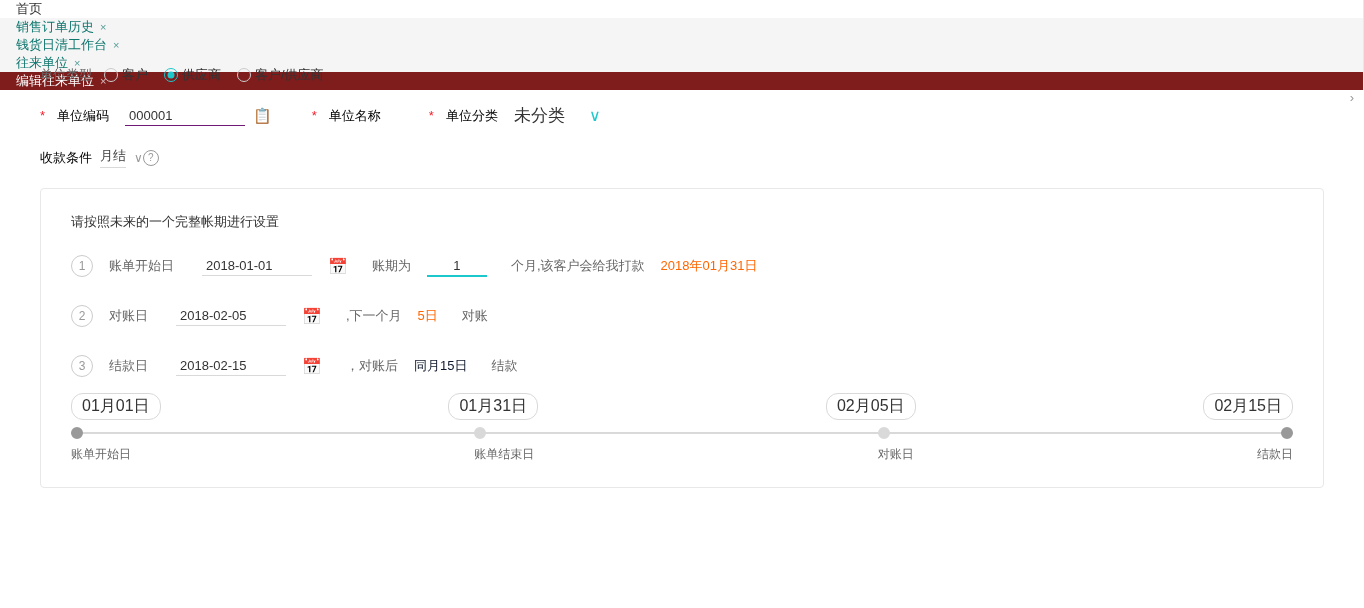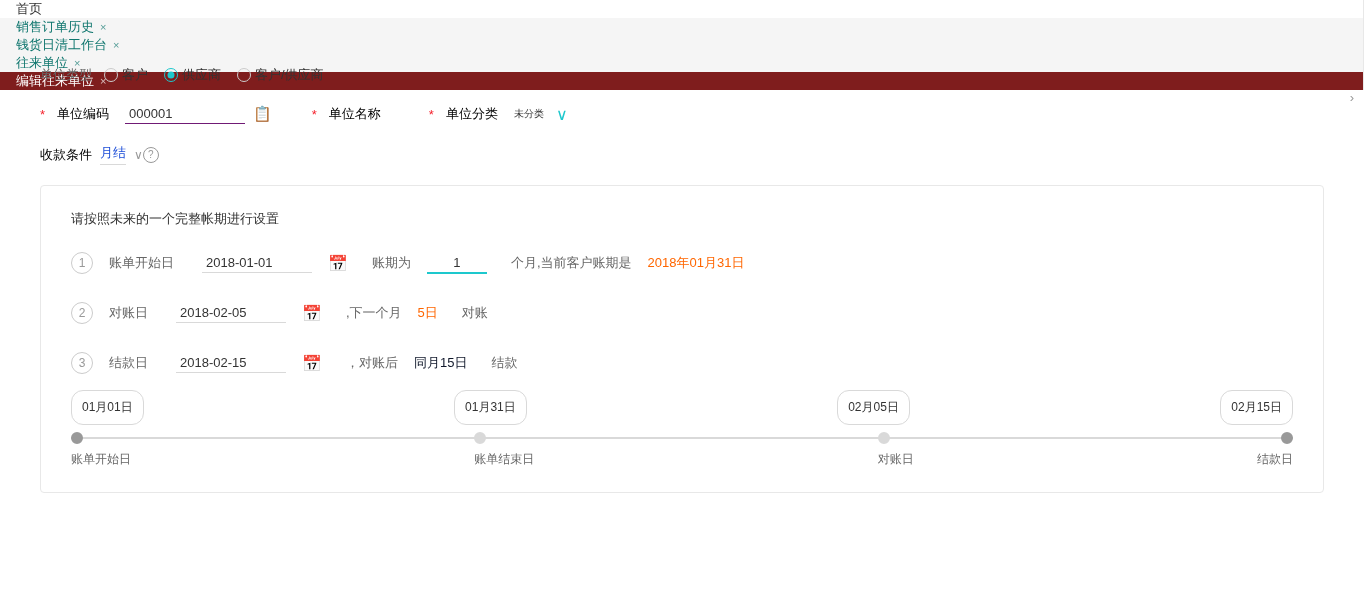--- a/index.html
+++ b/index.html
@@ -230,22 +230,22 @@
     }
     .tl-badges {
       display: flex;
       justify-content: space-between;
       margin-bottom: 6px;
     }
     .tl-badge {
       background: #fff;
       border: 1px solid #d9d9d9;
       border-radius: 12px;
-      padding: 8px 10px;
-      font-size: 12px;
+      padding: 2px 10px;
+      font-size: 16px;
       color: #333;
       white-space: nowrap;
     }
     .tl-line-wrap {
       position: relative;
       height: 14px;
       display: flex;
       align-items: center;
     }
     .tl-full-line {
@@ -346,45 +346,45 @@
       <input class="text-input" type="text" style="width: 120px;" value="000001">
       <span class="calendar-icon">📋</span>
     </div>
     <div class="field-group">
       <span class="required-star">*</span>
       <span class="form-label">单位名称</span>
     </div>
     <div class="field-group">
       <span class="required-star">*</span>
       <span class="form-label">单位分类</span>
-      <span style="font-size:10px;color:#333;margin-right:4px;">未分类</span>
+      <span style="font-size:17px;color:#333;margin-right:16px;">未分类</span>
       <span class="dropdown-arrow" style="font-size:16px;color:#1dc8cd;">∨</span>
     </div>
   </div>
 
   <div class="form-row">
     <span class="form-label">收款条件</span>
     <div class="dropdown-group">
-      <span style="color:#1d4ed8;font-size:13px;border-bottom:1px solid #d9d9d9;padding-bottom:2px;">月结</span>
+      <span style="color:#404040;font-size:13px;border-bottom:1px solid #d9d9d9;padding-bottom:2px;">月结</span>
       <span class="dropdown-arrow">∨</span>
     </div>
     <div class="help-icon">?</div>
   </div>
 
   <div class="card-panel">
     <div class="card-title">请按照未来的一个完整帐期进行设置</div>
 
     <div class="step-row">
       <div class="step-num">1</div>
       <span class="step-field-label">账单开始日</span>
       <input class="step-date-input" type="text" value="2018-01-01" style="">
       <span class="calendar-icon" style="font-size:16px;">📅</span>
       <span class="step-desc">账期为</span>
       <input class="period-input" type="text" value="1" style="">
-      <span class="step-desc">个月,当前客户账期是</span>
+      <span class="step-desc">个月,该客户会给我打款</span>
       <span class="highlight-orange">2018年01月31日</span>
     </div>
 
     <div class="step-row">
       <div class="step-num">2</div>
       <span class="step-field-label">对账日</span>
       <input class="step-date-input" type="text" value="2018-02-05" style="">
       <span class="calendar-icon" style="font-size:16px;">📅</span>
       <span class="step-desc">,下一个月</span>
       <span class="highlight-orange">5日</span>

